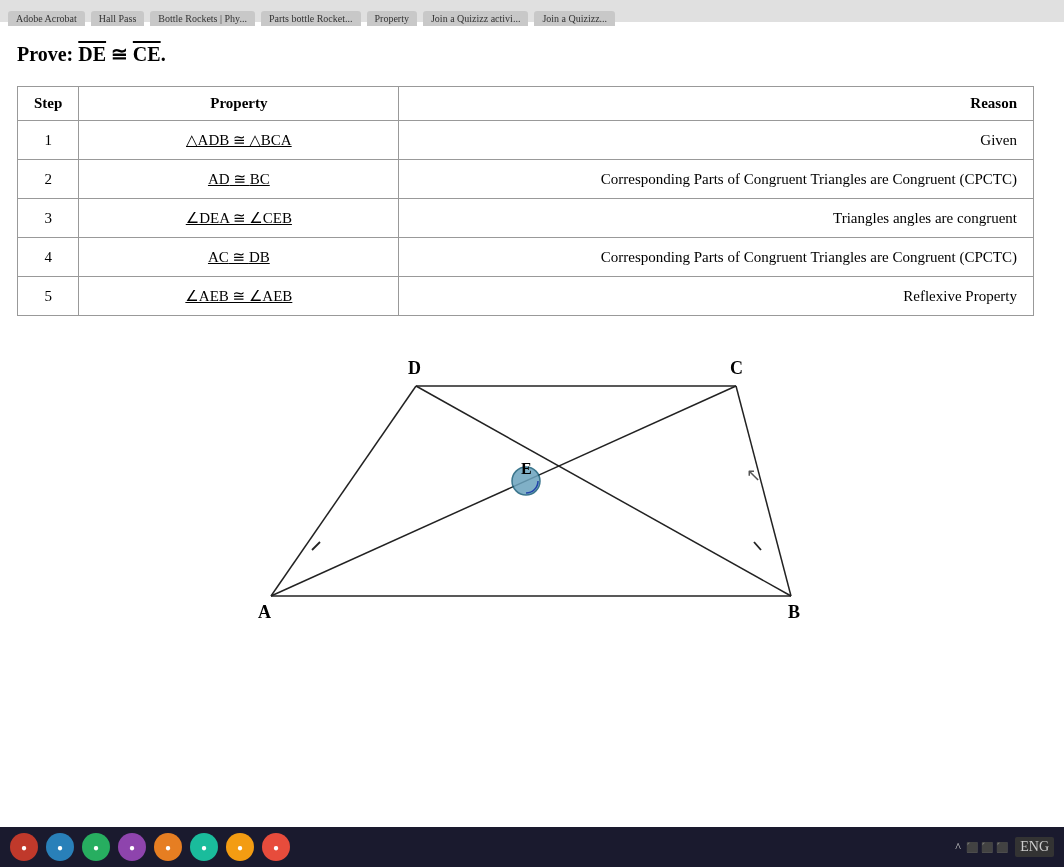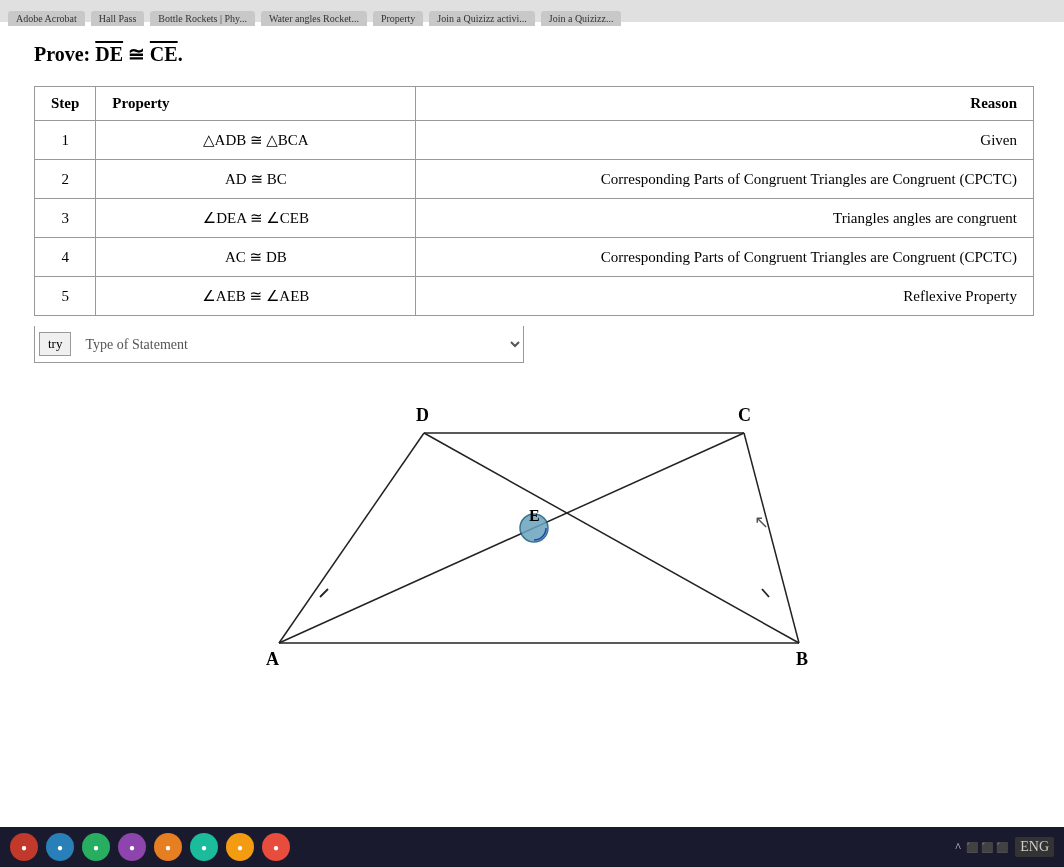--- a/index.html
+++ b/index.html
@@ -31,21 +31,21 @@
       font-size: 10px;
       white-space: nowrap;
       overflow: hidden;
       max-width: 120px;
       text-overflow: ellipsis;
       margin-top: 15px;
     }
 
     
     .main-content {
-      padding: 20px 30px 10px 34px;
+      padding: 20px 30px 10px 17px;
     }
 
     
     .prove-statement {
       font-size: 20px;
       font-weight: bold;
       margin-bottom: 20px;
     }
     .prove-statement .overline {
       text-decoration: overline;
@@ -59,34 +59,35 @@
       margin-bottom: 10px;
     }
     .proof-table th {
       border: 1px solid #999;
       padding: 8px 16px;
       text-align: right;
       font-weight: bold;
       background: #fff;
     }
     .proof-table th.center {
-      text-align: left;
+      text-align: center;
     }
     .proof-table td {
       border: 1px solid #999;
       padding: 10px 16px;
       background: #fff;
     }
     .proof-table td.step-num {
       text-align: center;
       width: 60px;
     }
     .proof-table td.statement-cell {
       text-align: center;
       width: 320px;
+      text-decoration: underline;
     }
     .proof-table td.reason-cell {
       text-align: right;
     }
 
     
     .try-row {
       display: flex;
       align-items: center;
       gap: 6px;
@@ -171,21 +172,21 @@
       border-radius: 2px;
     }
   </style>
 </head>
 <body>
 
 <div class="browser-bar">
   <div class="browser-tab">Adobe Acrobat</div>
   <div class="browser-tab">Hall Pass</div>
   <div class="browser-tab">Bottle Rockets | Phy...</div>
-  <div class="browser-tab">Water angles Rocket...</div>
+  <div class="browser-tab">Parts bottle Rocket...</div>
   <div class="browser-tab">Property</div>
   <div class="browser-tab">Join a Quizizz activi...</div>
   <div class="browser-tab">Join a Quizizz...</div>
 </div>
 
 <div class="main-content">
 
   <div class="prove-statement">
     <span>Prove: </span>
     <span>
@@ -240,31 +241,20 @@
       <tr>
         <td class="step-num">5</td>
         <td class="statement-cell">
           ∠AEB ≅ ∠AEB
         </td>
         <td class="reason-cell">Reflexive Property</td>
       </tr>
     </tbody>
   </table>
 
-  <div class="try-row">
-    <button class="try-btn">try</button>
-    <div class="statement-dropdown">
-      <select class="dropdown-select">
-        <option value="">Type of Statement</option>
-        <option>Segment</option>
-        <option>Angle</option>
-        <option>Triangle</option>
-      </select>
-    </div>
-  </div>
 
   <div class="figure-area">
     <svg class="geometry" viewBox="0 0 620 300">
 
       <line x1="55" y1="270" x2="575" y2="270" stroke="#222" stroke-width="1.5"></line>
 
       <line x1="55" y1="270" x2="200" y2="60" stroke="#222" stroke-width="1.5"></line>
 
       <line x1="55" y1="270" x2="520" y2="60" stroke="#222" stroke-width="1.5"></line>
 

